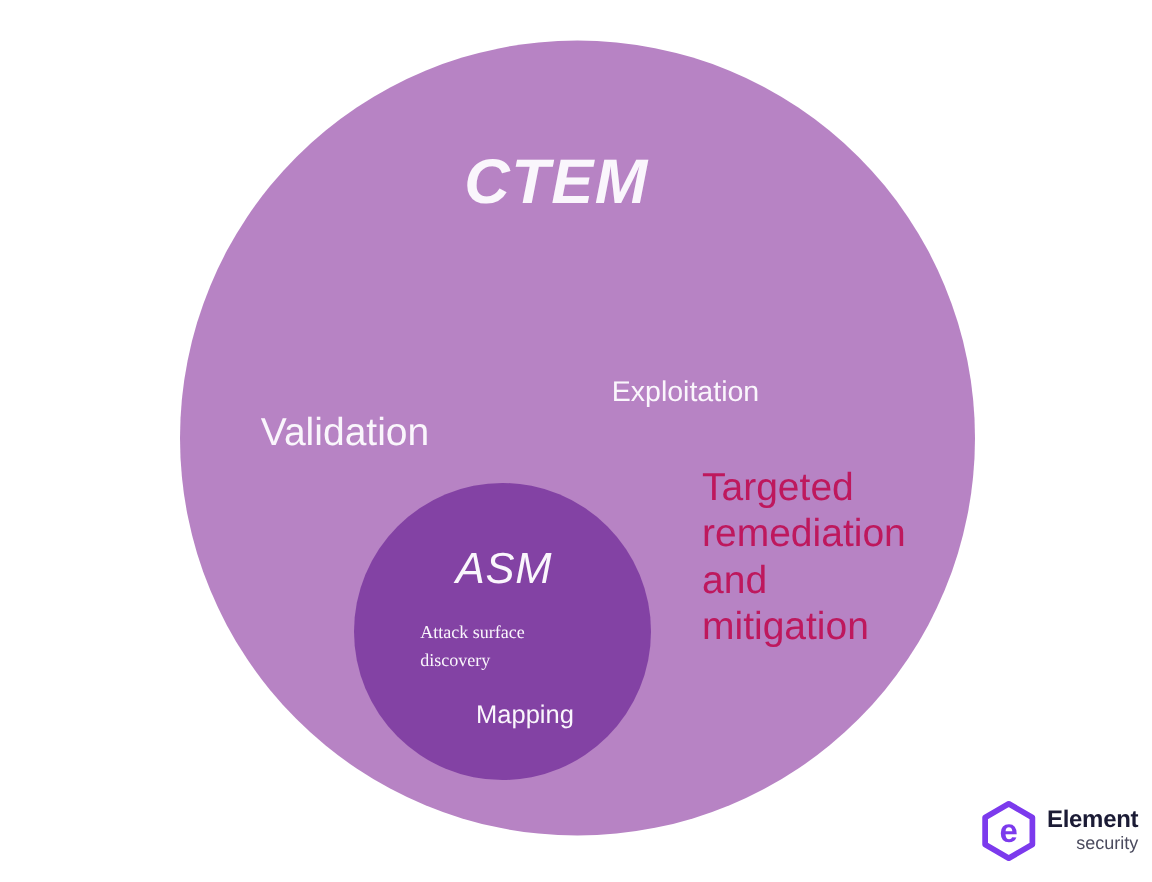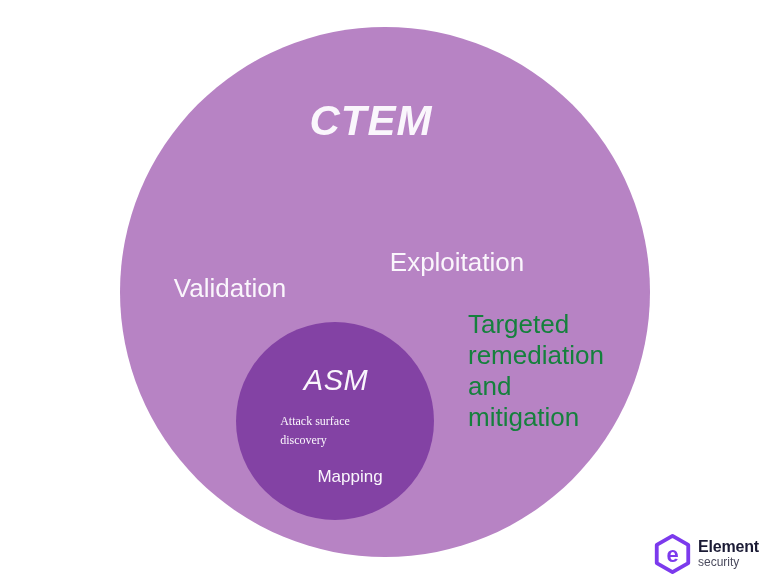--- a/index.html
+++ b/index.html
@@ -14,34 +14,34 @@
   .inner-circle {
     position:absolute; left:236px; top:322px; width:198px; height:198px;
     border-radius:50%; background:#8342A4;
   }
   .lbl {
     position:absolute; color:#FAF6FC; transform:translate(-50%,-50%);
     white-space:pre-line; 
   }
   .ctem-title   { left:371px; top:121px; font-size:42px; font-weight:700; font-style:italic; letter-spacing:1px; }
   .lbl-business { left:395px; top:202px; font-size:26px; }
-  .lbl-exploit  { left:457px; top:262px; font-size:26px; }
+  .lbl-exploit  { left:457px; top:262px; font-size:19px; }
   .lbl-valid    { left:230px; top:288px; font-size:26px; }
   .lbl-targeted {
-    position:absolute; left:468px; top:309px; color:#15803d;
+    position:absolute; left:468px; top:309px; color:#be185d;
     font-size:26px; line-height:31px; text-align:left; white-space:pre-line;
   }
   .asm-title    { left:336px; top:380px; font-size:29px; font-weight:400; font-style:italic; letter-spacing:0.5px; }
   .lbl-attack   { left:315px; top:431px; font-size:12px; line-height:19px;font-family:Liberation Serif, serif; }
   .lbl-mapping  { left:350px; top:477px; font-size:17px; }
   .logo {
     position:absolute; left:652px; top:533px;
     display:flex; align-items:center; gap:5px;
   }
-  .logo-text { display:flex; flex-direction:column; }
+  .logo-text { display:flex; flex-direction:column; align-items:flex-end; }
   .brand { font-size:16px; font-weight:700; color:#1B1B35; line-height:1.05; letter-spacing:-0.2px; }
   .sub   { font-size:12px; color:#4B4B5E; line-height:1.1; }
 </style>
 </head>
 <body>
 
 <div class="canvas">
 
   <div class="outer-circle"></div>
   <div class="inner-circle"></div>

